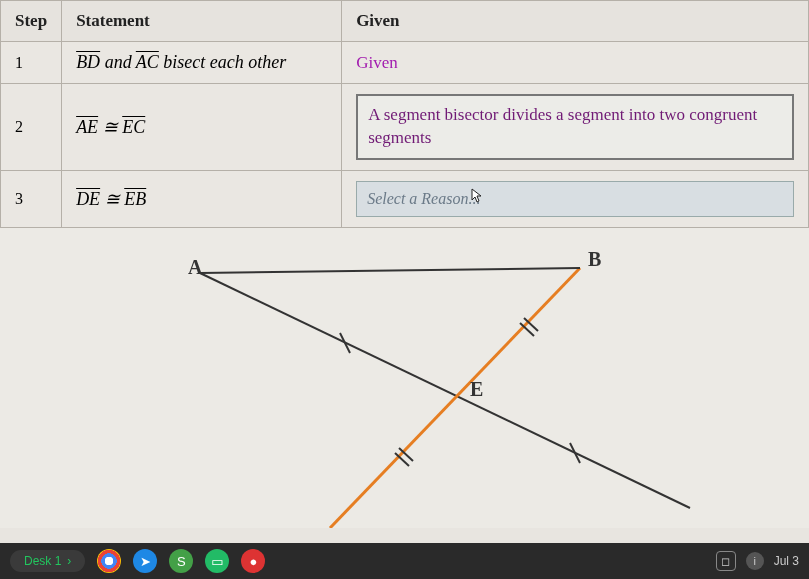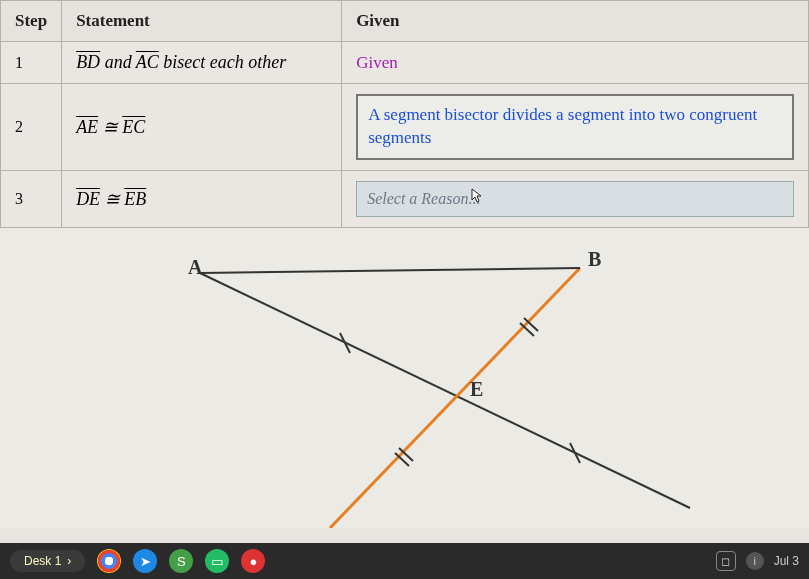--- a/index.html
+++ b/index.html
@@ -48,21 +48,21 @@
   }
   .reason-static {
     font-size: 17px;
     color: #a21caf;
   }
   .reason-box {
     border: 2px solid #777;
     background: #ecece8;
     padding: 8px 10px;
     font-size: 17px;
-    color: #1d4ed8;
+    color: #701a75;
     line-height: 1.35;
     font-family: Georgia, serif;
   }
   .reason-select {
     border: 1px solid #9aa;
     background: #d8dee2;
     padding: 8px 10px;
     font-size: 16px;
     color: #6b7a88;
     font-style: italic;
@@ -99,21 +99,21 @@
     bottom: 0; left: 0; right: 0;
     height: 36px;
     background: #2a2a2a;
     display: flex;
     align-items: center;
     padding: 0 10px;
     gap: 12px;
   }
   .desk-pill {
     background: #3a3a3a;
-    color: #fef9c3;
+    color: #22c55e;
     font-size: 12px;
     padding: 4px 14px;
     border-radius: 14px;
     font-family: Arial, sans-serif;
     display: flex;
     align-items: center;
     gap: 6px;
   }
   .tb-icon {
     width: 24px; height: 24px;

